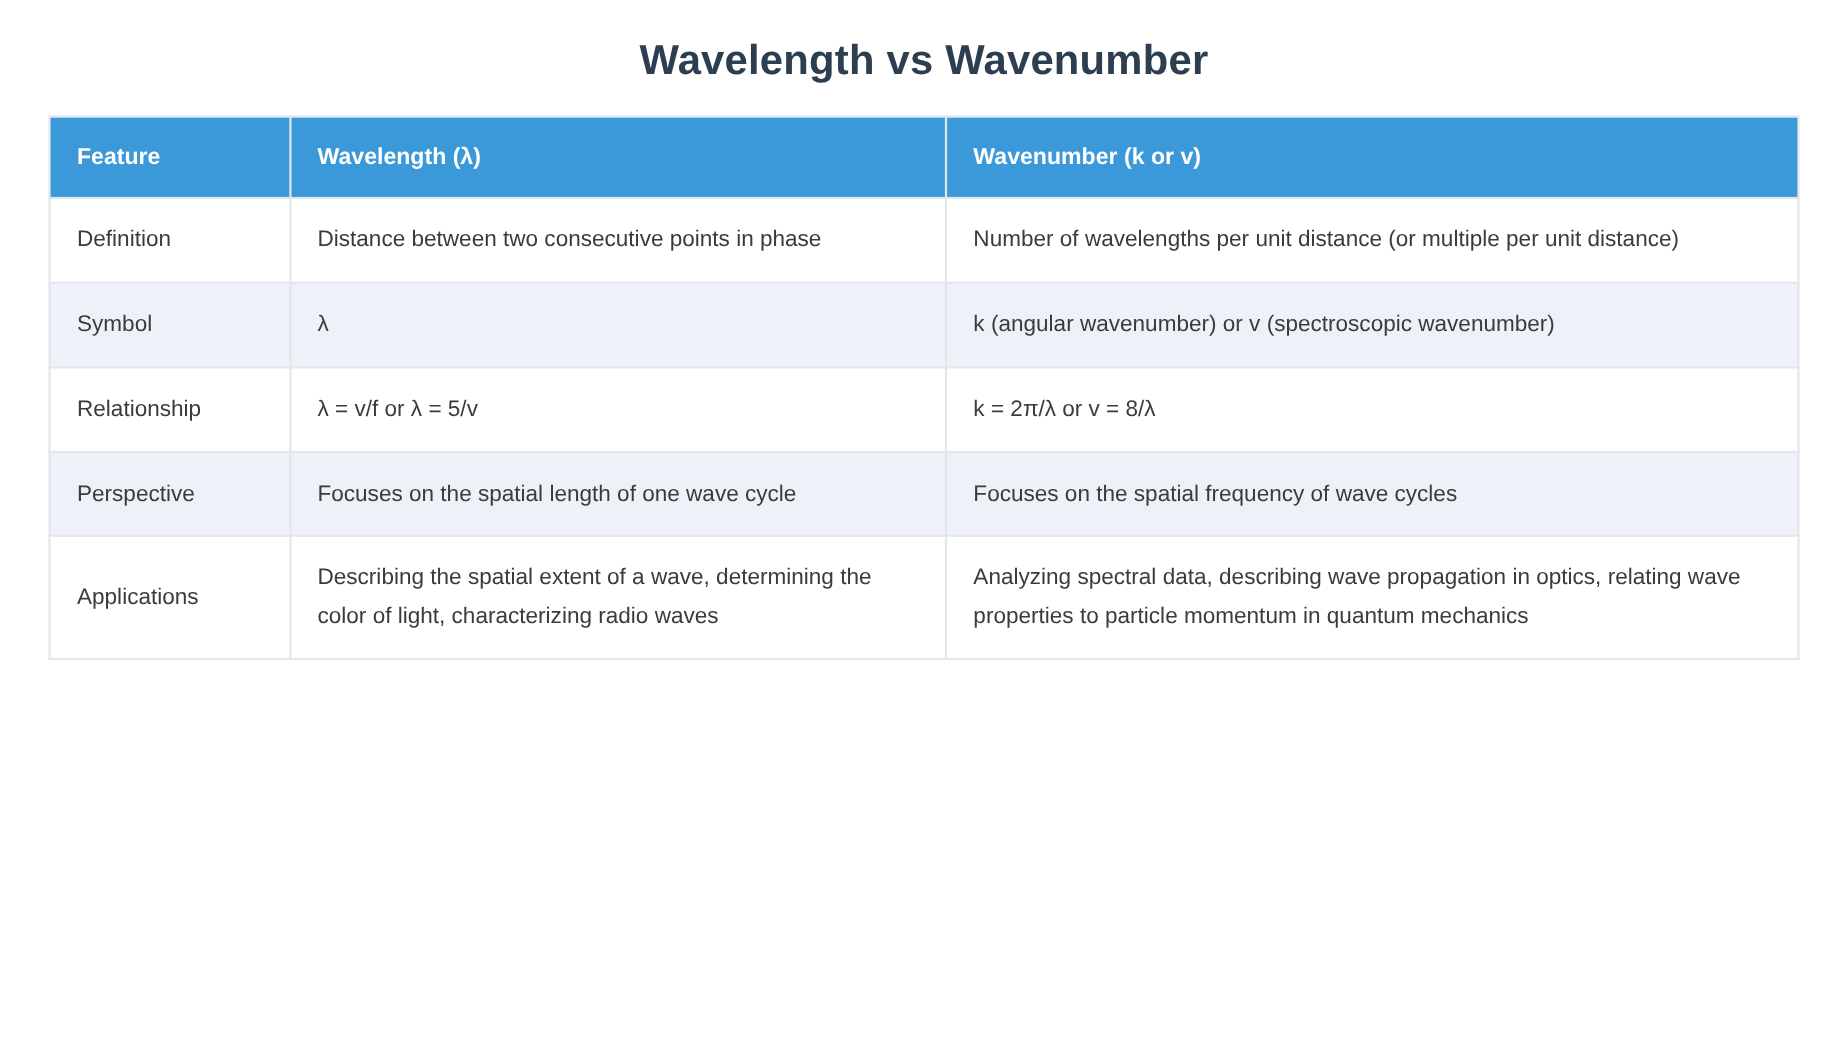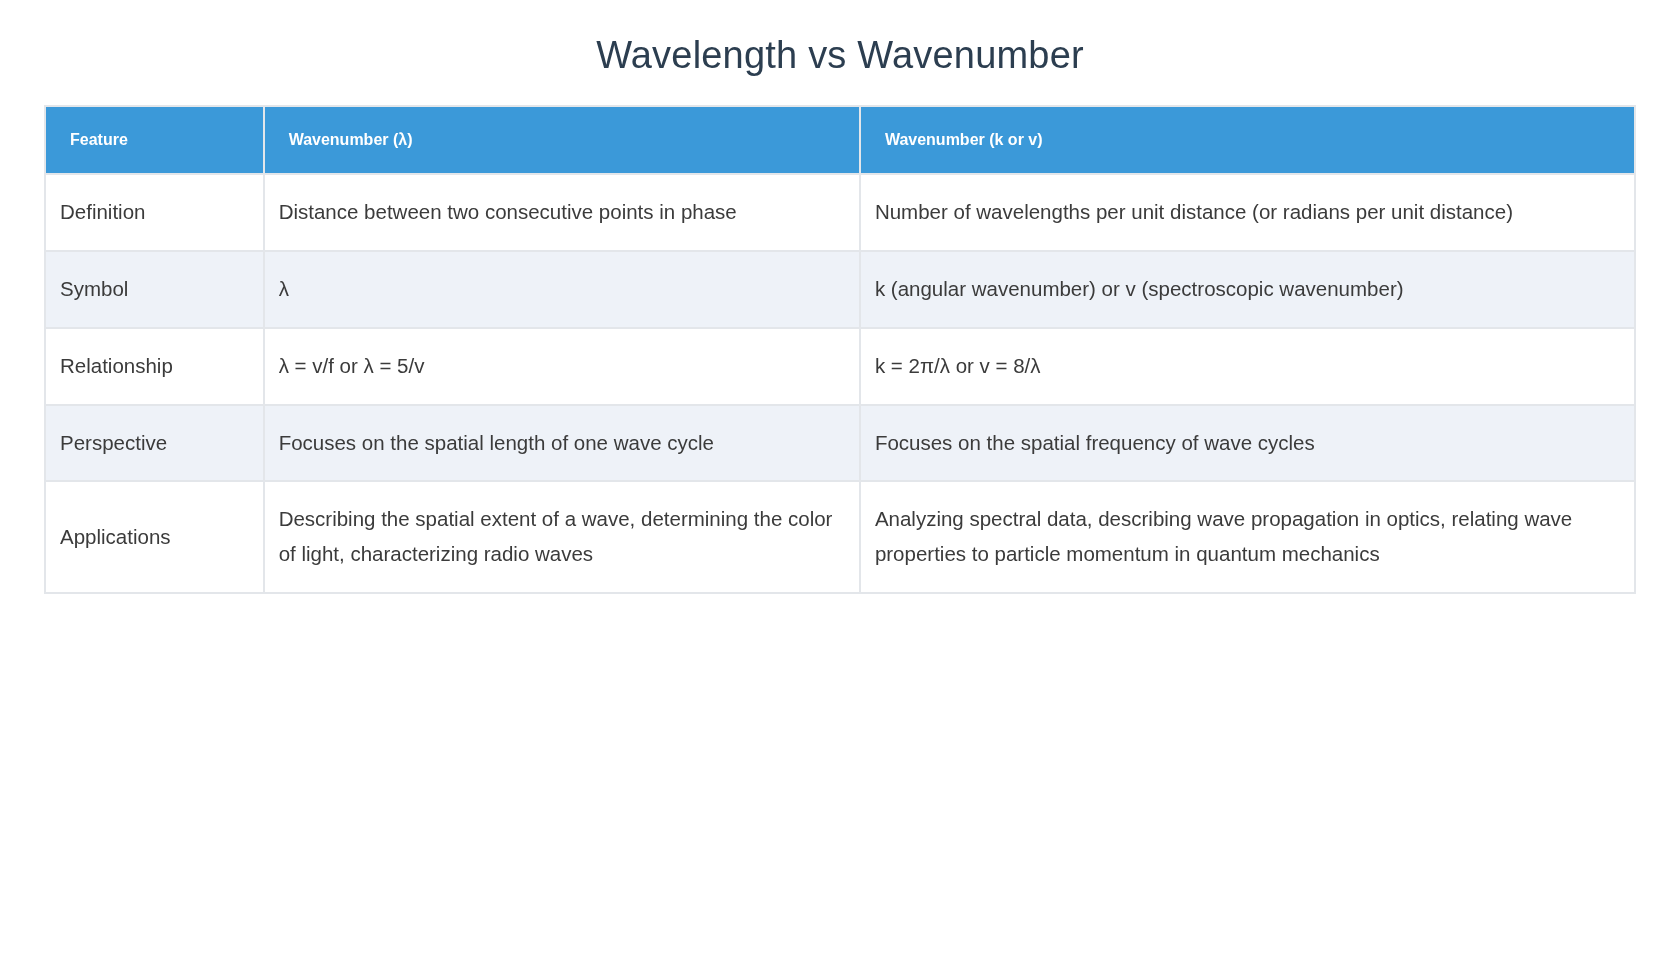--- a/index.html
+++ b/index.html
@@ -6,21 +6,21 @@
   html, body {
     width: 1680px;
     background: #ffffff;
     font-family: "Liberation Sans", "DejaVu Sans", sans-serif;
   }
   body { min-height: 964px; }
 
   .page-title {
     text-align: center;
     font-size: 38px;
-    font-weight: 400;
+    font-weight: 700;
     color: #2c3e50;
     margin-top: 34px;
     margin-bottom: 28px;
     letter-spacing: 0.2px;
   }
 
   table.compare {
     width: 1592px;
     margin: 0 44px;
     border-collapse: collapse;
@@ -32,31 +32,31 @@
 
   th, td {
     border: 2px solid #e3e6ea;
     text-align: left;
     vertical-align: middle;
   }
 
   thead th {
     background: #3b99d9;
     color: #ffffff;
-    font-size: 16px;
+    font-size: 21px;
     font-weight: 700;
     padding: 24px 24px;
     border-color: #e3e6ea;
   }
 
   tbody td {
     font-size: 20.5px;
     color: #3b3b3b;
     line-height: 1.7;
-    padding: 20px 14px;
+    padding: 20px 24px;
     background: #ffffff;
   }
   tbody tr:nth-child(even) td {
     background: #eef2f8;
   }
 
   td sup {
     font-size: 14px;
     vertical-align: super;
     line-height: 0;
@@ -69,29 +69,29 @@
 
 <table class="compare">
   <colgroup>
     <col class="c-feature">
     <col class="c-wavelength">
     <col class="c-wavenumber">
   </colgroup>
   <thead>
     <tr>
       <th>Feature</th>
-      <th>Wavenumber (λ)</th>
+      <th>Wavelength (λ)</th>
       <th>Wavenumber (k or v)</th>
     </tr>
   </thead>
   <tbody>
     <tr>
       <td>Definition</td>
       <td>Distance between two consecutive points in phase</td>
-      <td>Number of wavelengths per unit distance (or radians per unit distance)</td>
+      <td>Number of wavelengths per unit distance (or multiple per unit distance)</td>
     </tr>
     <tr>
       <td>Symbol</td>
       <td>λ</td>
       <td>k (angular wavenumber) or v (spectroscopic wavenumber)</td>
     </tr>
     <tr>
       <td>Relationship</td>
       <td>λ = v/f or λ = 5/v</td>
       <td>k = 2π/λ or v = 8/λ</td>

